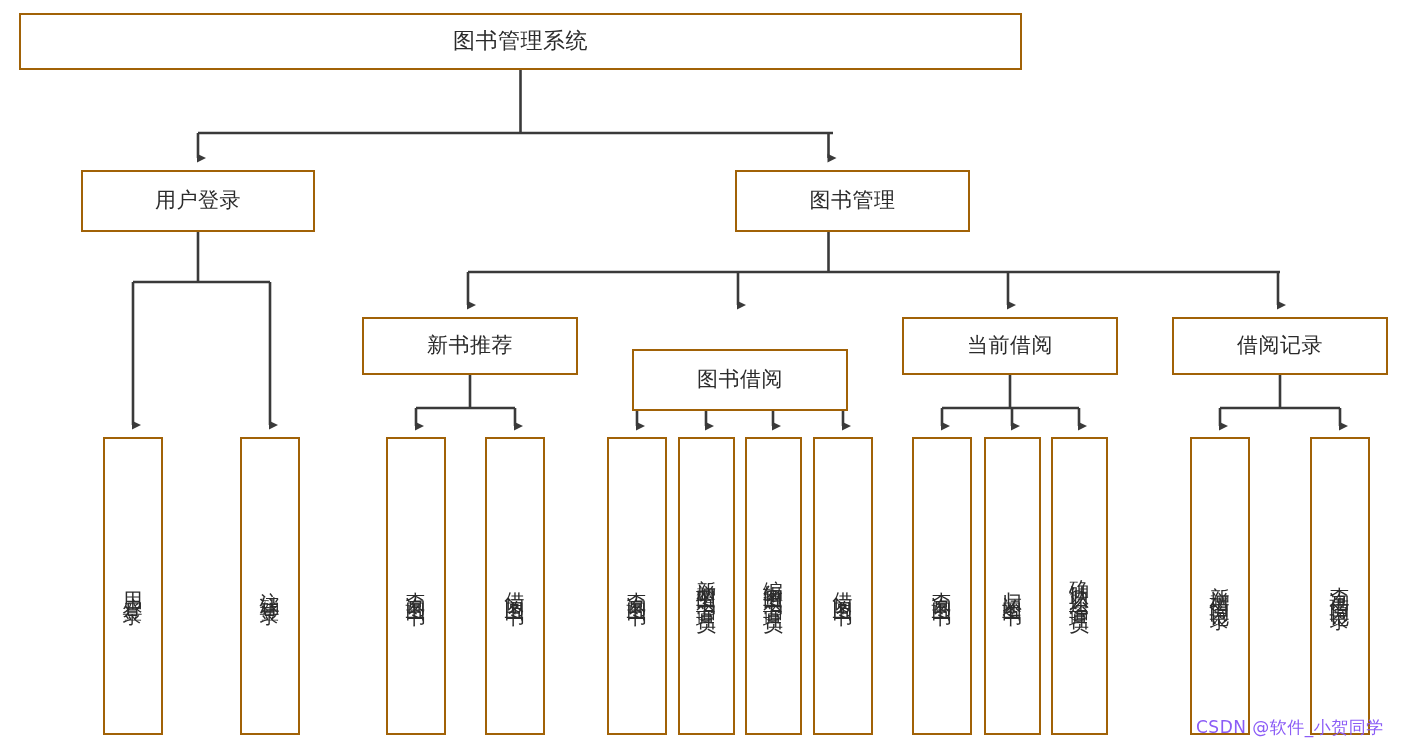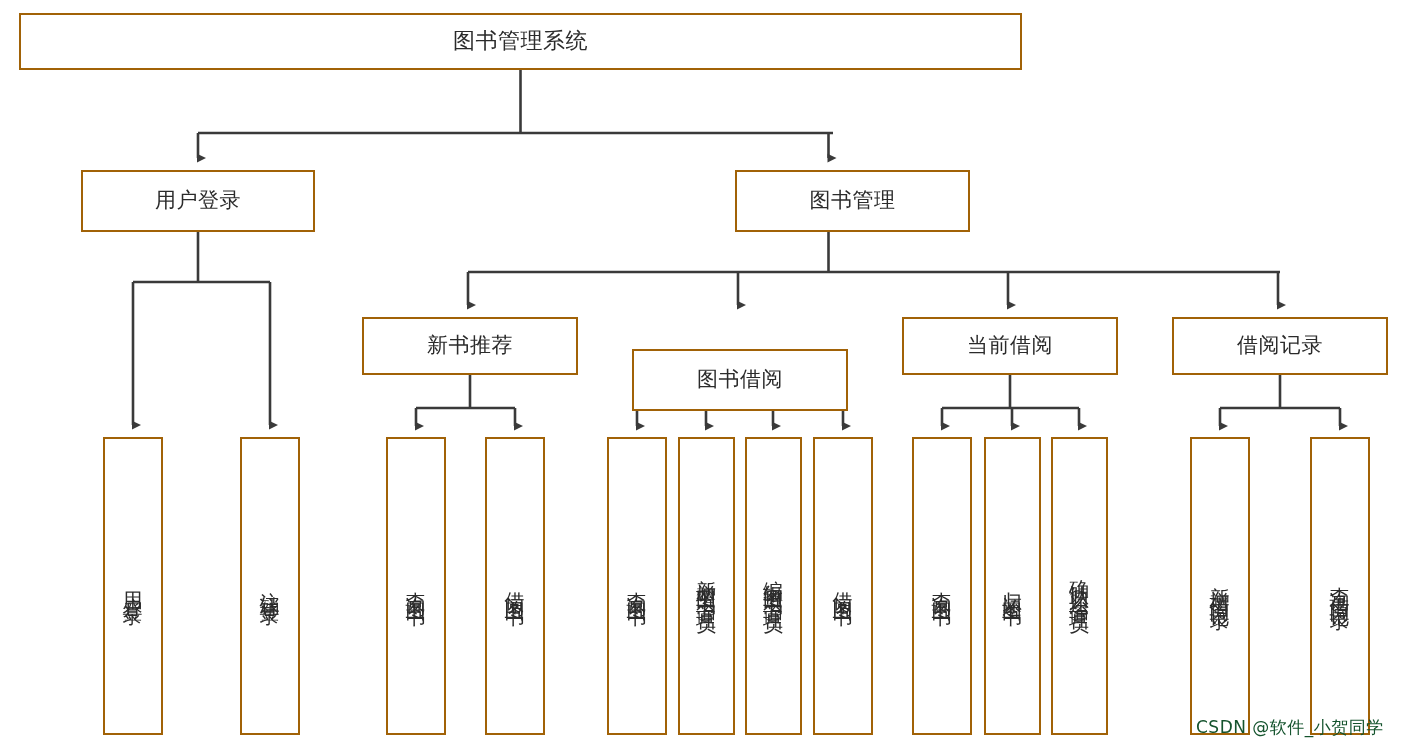--- a/index.html
+++ b/index.html
@@ -58,21 +58,21 @@
     writing-mode: vertical-rl;
     text-orientation: upright;
     font-size: 20px;
     letter-spacing: 5px;
     line-height: 1;
     max-height: 270px;
   }
   .watermark {
     position: absolute;
     font-size: 17px;
-    color: #14532d;
+    color: #8b5cf6;
     letter-spacing: 0.5px;
     white-space: nowrap;
     font-family: "DejaVu Sans", "Liberation Sans", sans-serif;
   }
 </style>
 </head>
 <body>
 
 <div id="canvas">
 

